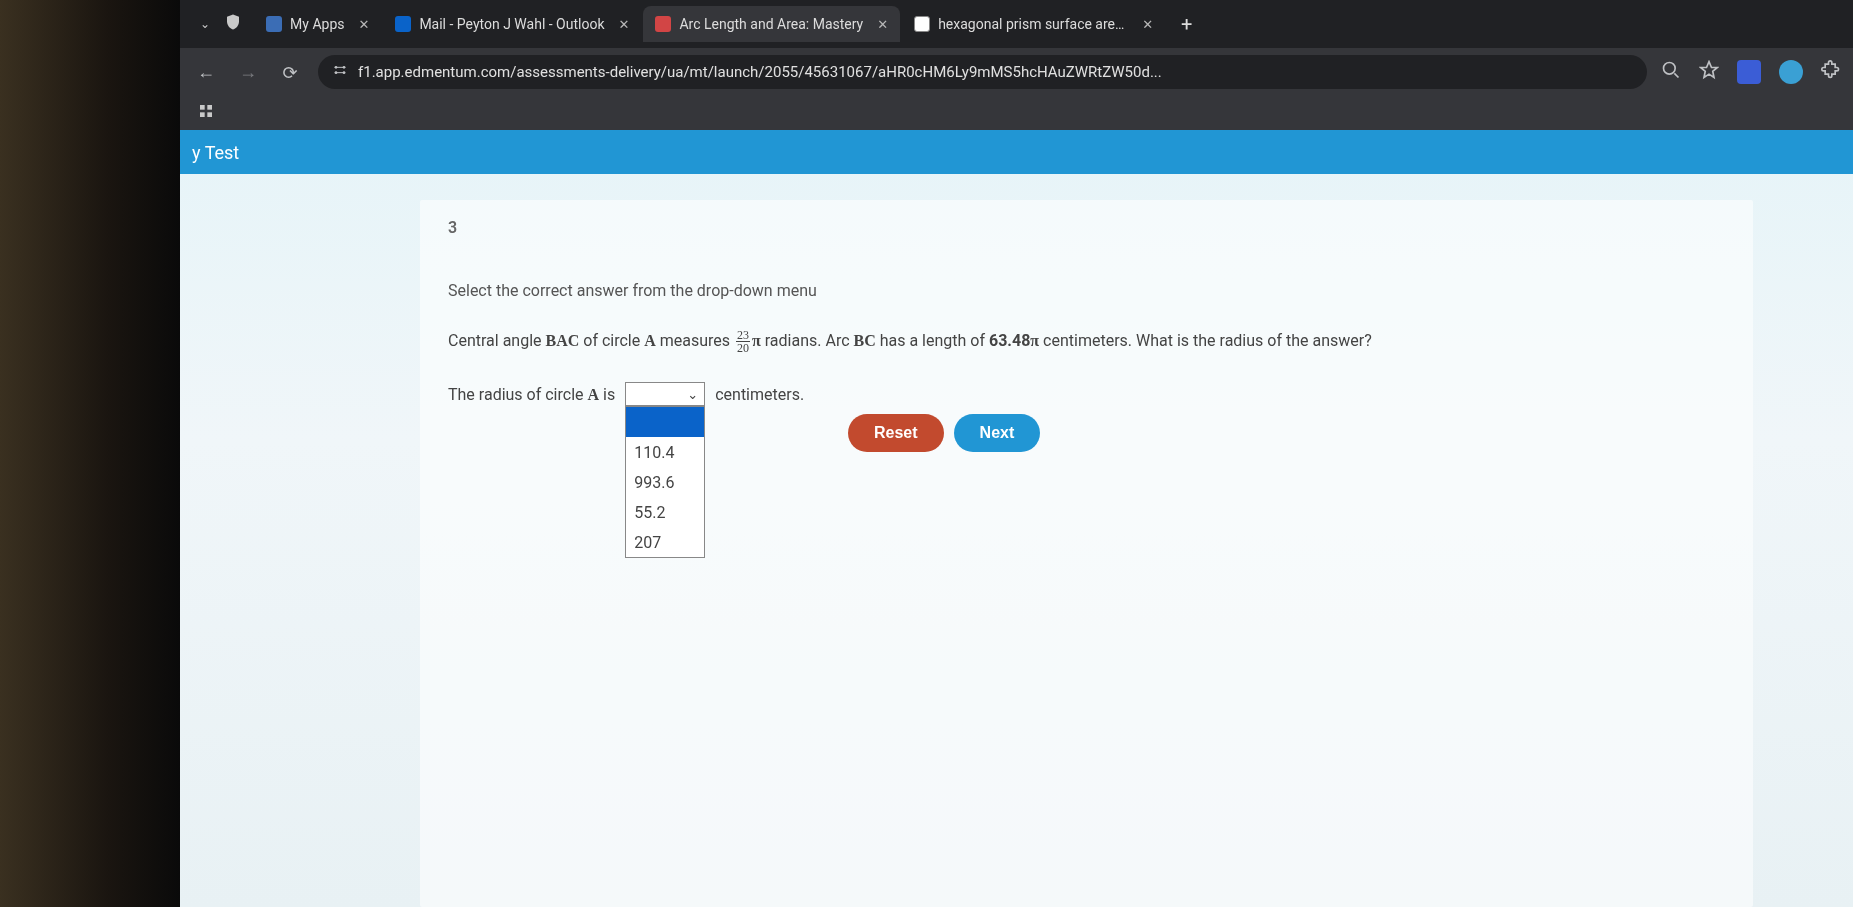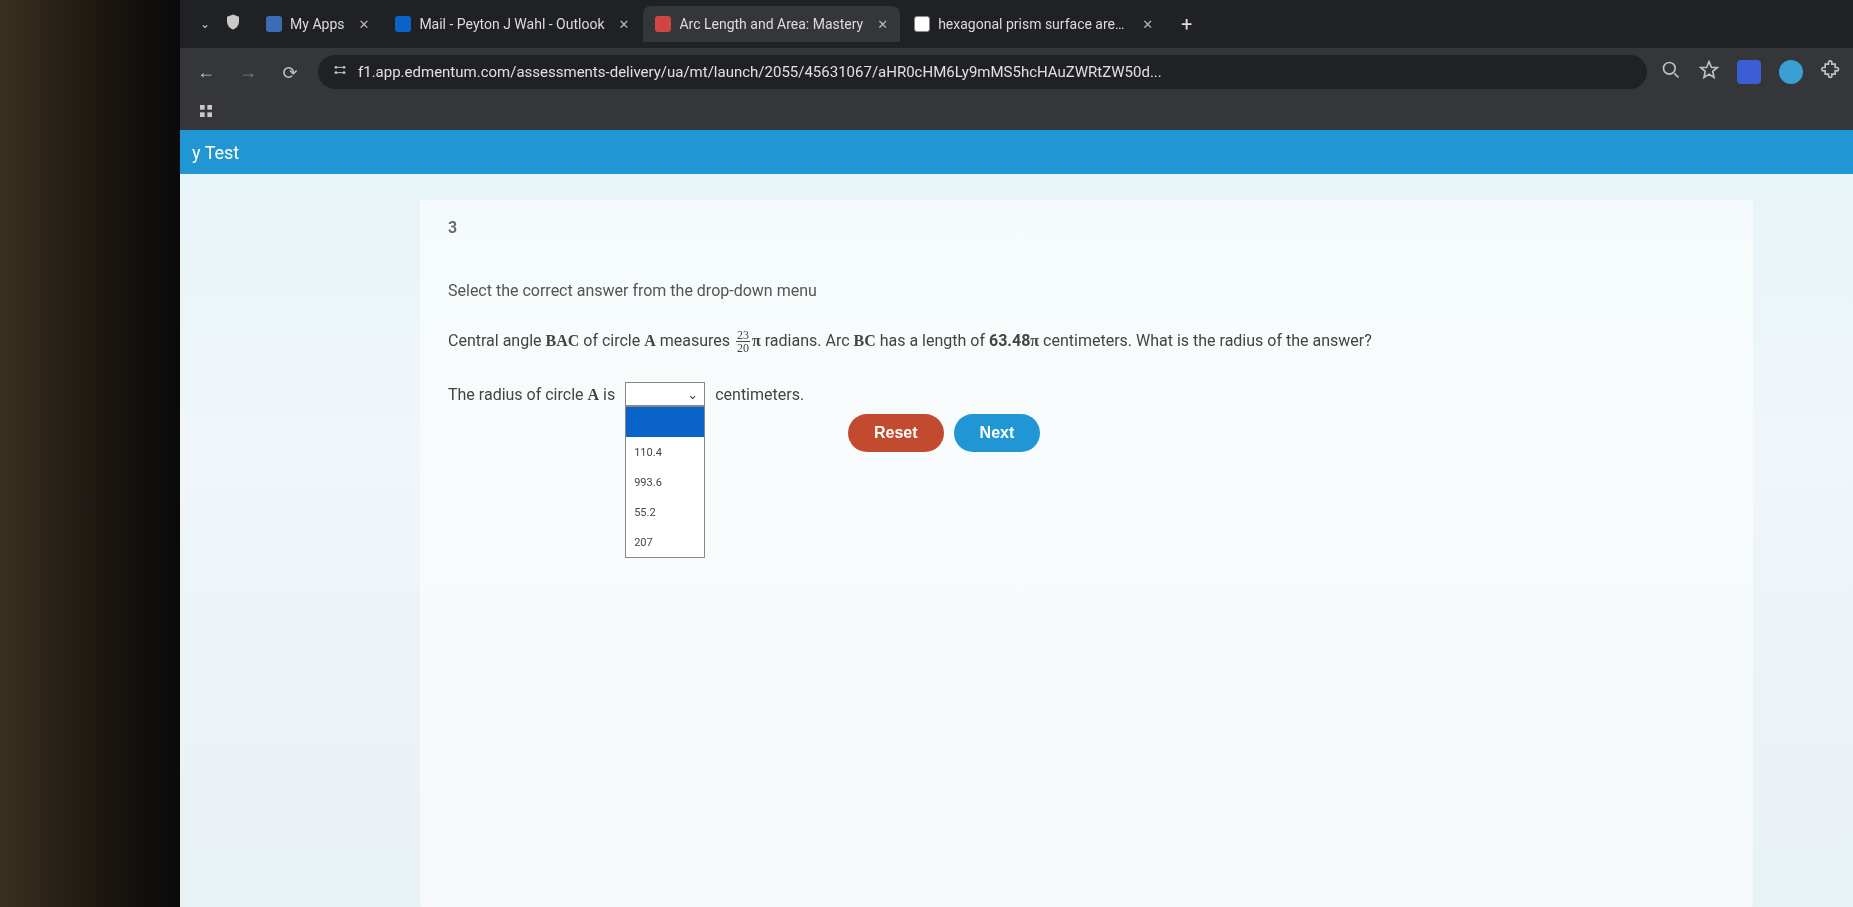--- a/index.html
+++ b/index.html
@@ -81,21 +81,21 @@
   .dd-wrap { position: relative; display: inline-block; }
   .dd-select {
     width: 80px; height: 24px; background: #fff; border: 1px solid #888;
     display: flex; align-items: center; justify-content: flex-end; padding: 0 6px;
     font-size: 13px;
   }
   .dd-list {
     position: absolute; left: 0; top: 24px; width: 80px; background: #fff;
     border: 1px solid #888; z-index: 10;
   }
-  .dd-opt { height: 30px; display: flex; align-items: center; padding: 0 8px; font-size: 11px; color: #444; }
+  .dd-opt { height: 30px; display: flex; align-items: center; padding: 0 8px; font-size: 16px; color: #444; }
   .dd-opt.selected { background: #0a63c9; }
   .btn-row { display: flex; gap: 10px; margin-left: 400px; margin-top: -10px; }
   .btn {
     height: 38px; padding: 0 26px; border-radius: 20px; color: #fff;
     font-size: 16px; font-weight: 600; display: flex; align-items: center;
     border: none;
   }
   .btn.reset { background: #c24a2e; }
   .btn.next { background: #2196d4; }
 </style>

